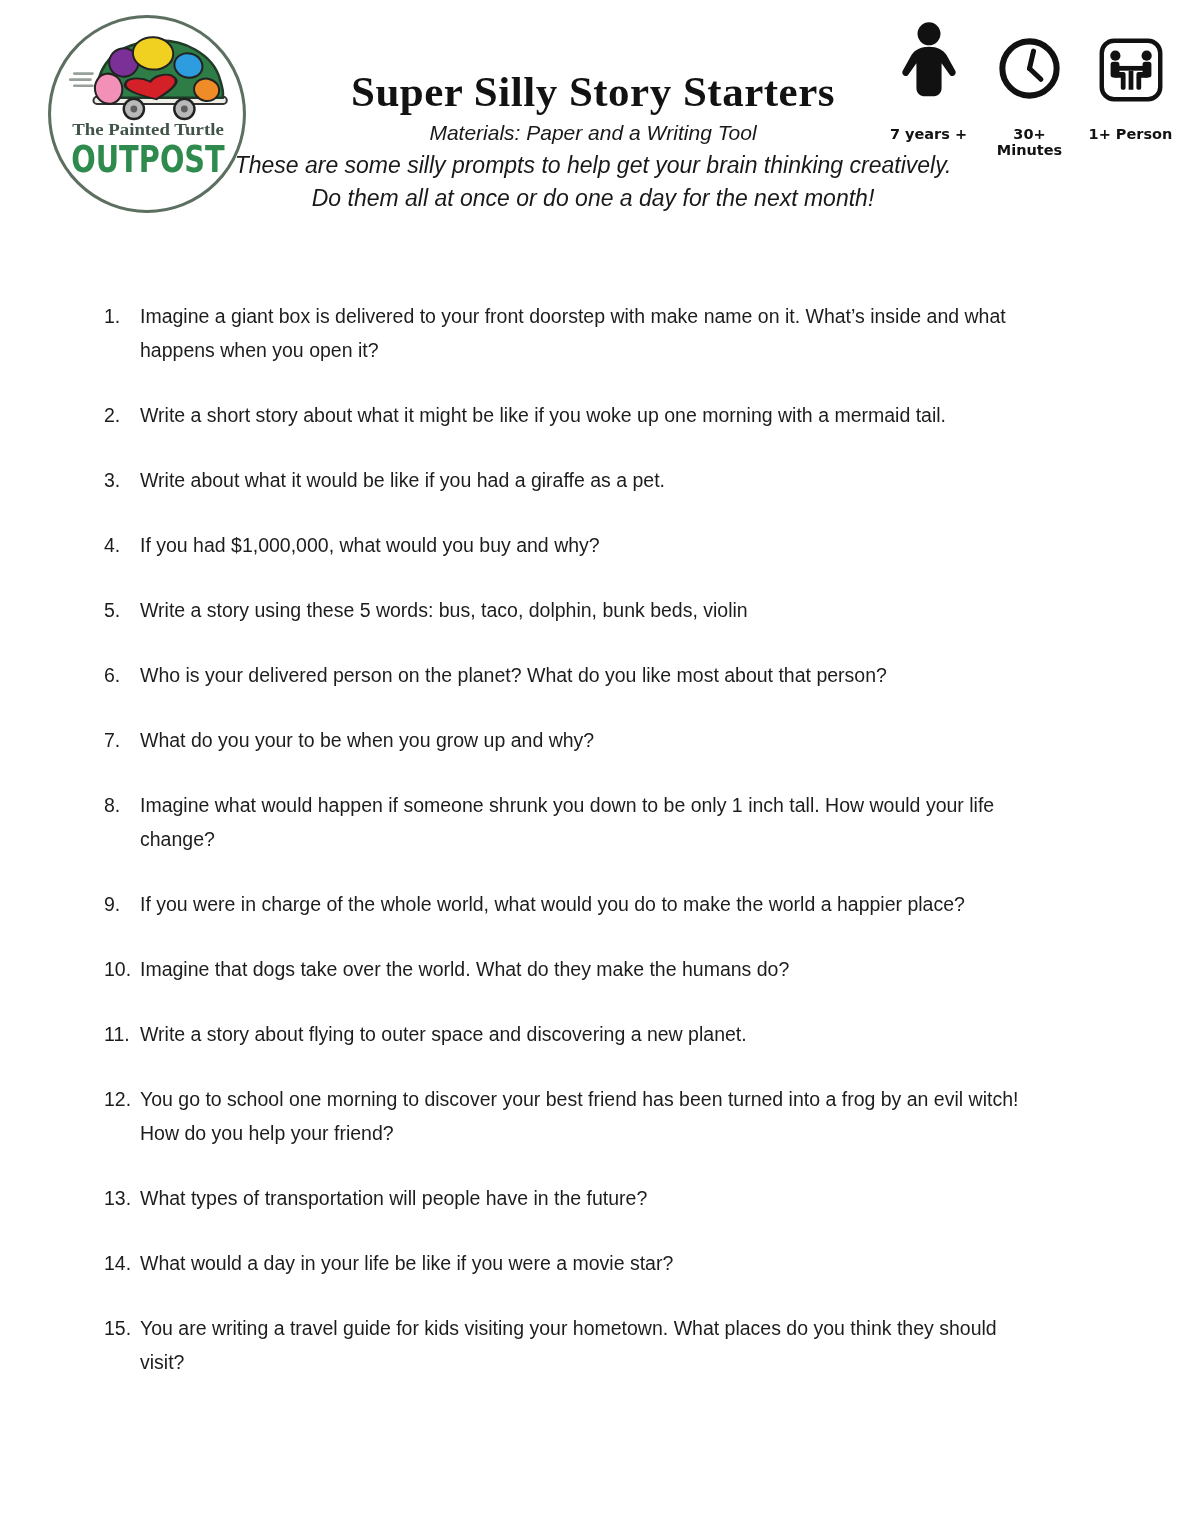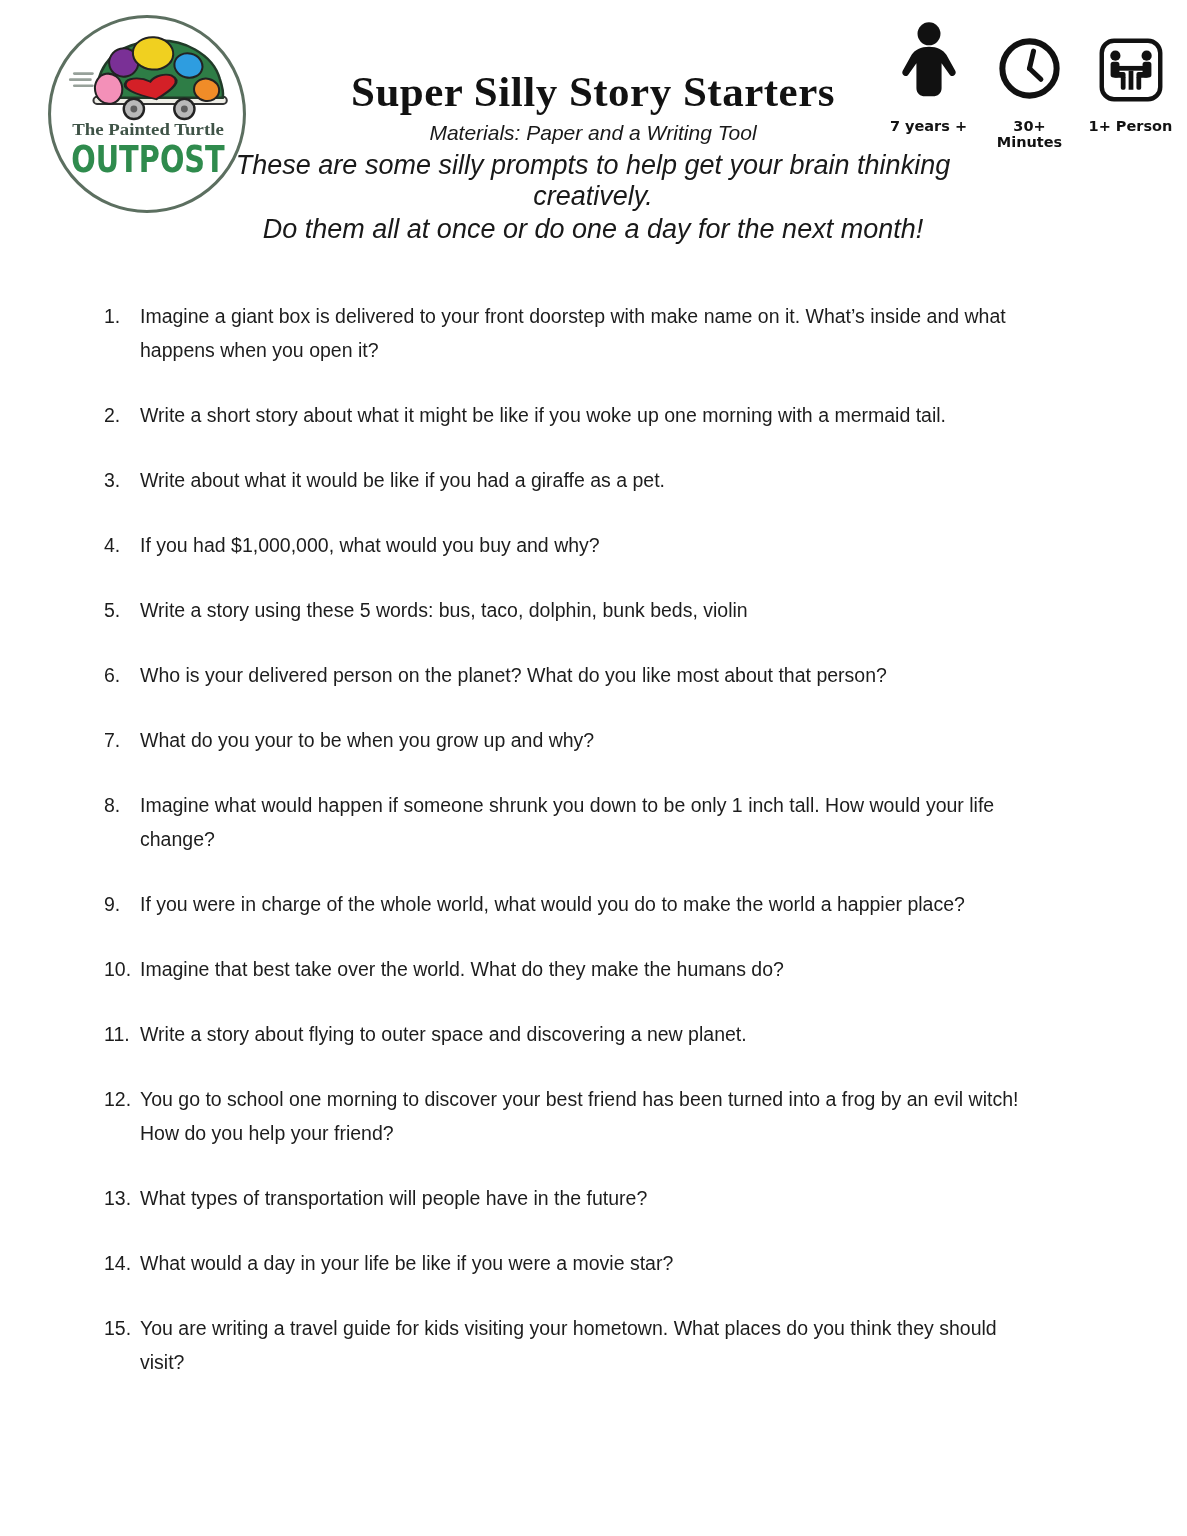--- a/index.html
+++ b/index.html
@@ -35,41 +35,41 @@
   }
   .materials-line {
     font-style:italic;
     font-size:21px;
     line-height:30px;
     color:#191919;
   }
   .desc-line {
     margin-top:2px;
     font-style:italic;
-    font-size:27px;
+    font-size:23px;
     line-height:31px;
     color:#191919;
   }
 
   .badges {
     position:absolute; top:16px; right:6px;
     display:flex; align-items:flex-start;
   }
   .badge {
     width:101px;
     display:flex; flex-direction:column; align-items:center;
   }
   .badge-icon-box {
     height:94px; display:flex; align-items:center; justify-content:center;
   }
   .icon-person  { width:74px; height:92px; }
   .icon-clock   { width:67px; height:67px; margin-top:10px; }
   .icon-table   { width:68px; height:68px; margin-top:14px; }
   .badge-label {
-    margin-top:8px;
+    margin-top:16px;
     font-family:"DejaVu Sans", sans-serif;
     font-weight:700;
     font-size:14.5px;
     line-height:16px;
     text-align:center;
     color:#121212;
     white-space:pre-line;
   }
 
   
@@ -219,21 +219,21 @@
       <span class="num">8.</span>
       <span class="text">Imagine what would happen if someone shrunk you down to be only 1 inch tall. How would your life
 change?</span>
     </li>
     <li class="prompt">
       <span class="num">9.</span>
       <span class="text">If you were in charge of the whole world, what would you do to make the world a happier place?</span>
     </li>
     <li class="prompt">
       <span class="num">10.</span>
-      <span class="text">Imagine that best take over the world. What do they make the humans do?</span>
+      <span class="text">Imagine that dogs take over the world. What do they make the humans do?</span>
     </li>
     <li class="prompt">
       <span class="num">11.</span>
       <span class="text">Write a story about flying to outer space and discovering a new planet.</span>
     </li>
     <li class="prompt">
       <span class="num">12.</span>
       <span class="text">You go to school one morning to discover your best friend has been turned into a frog by an evil witch!
 How do you help your friend?</span>
     </li>

